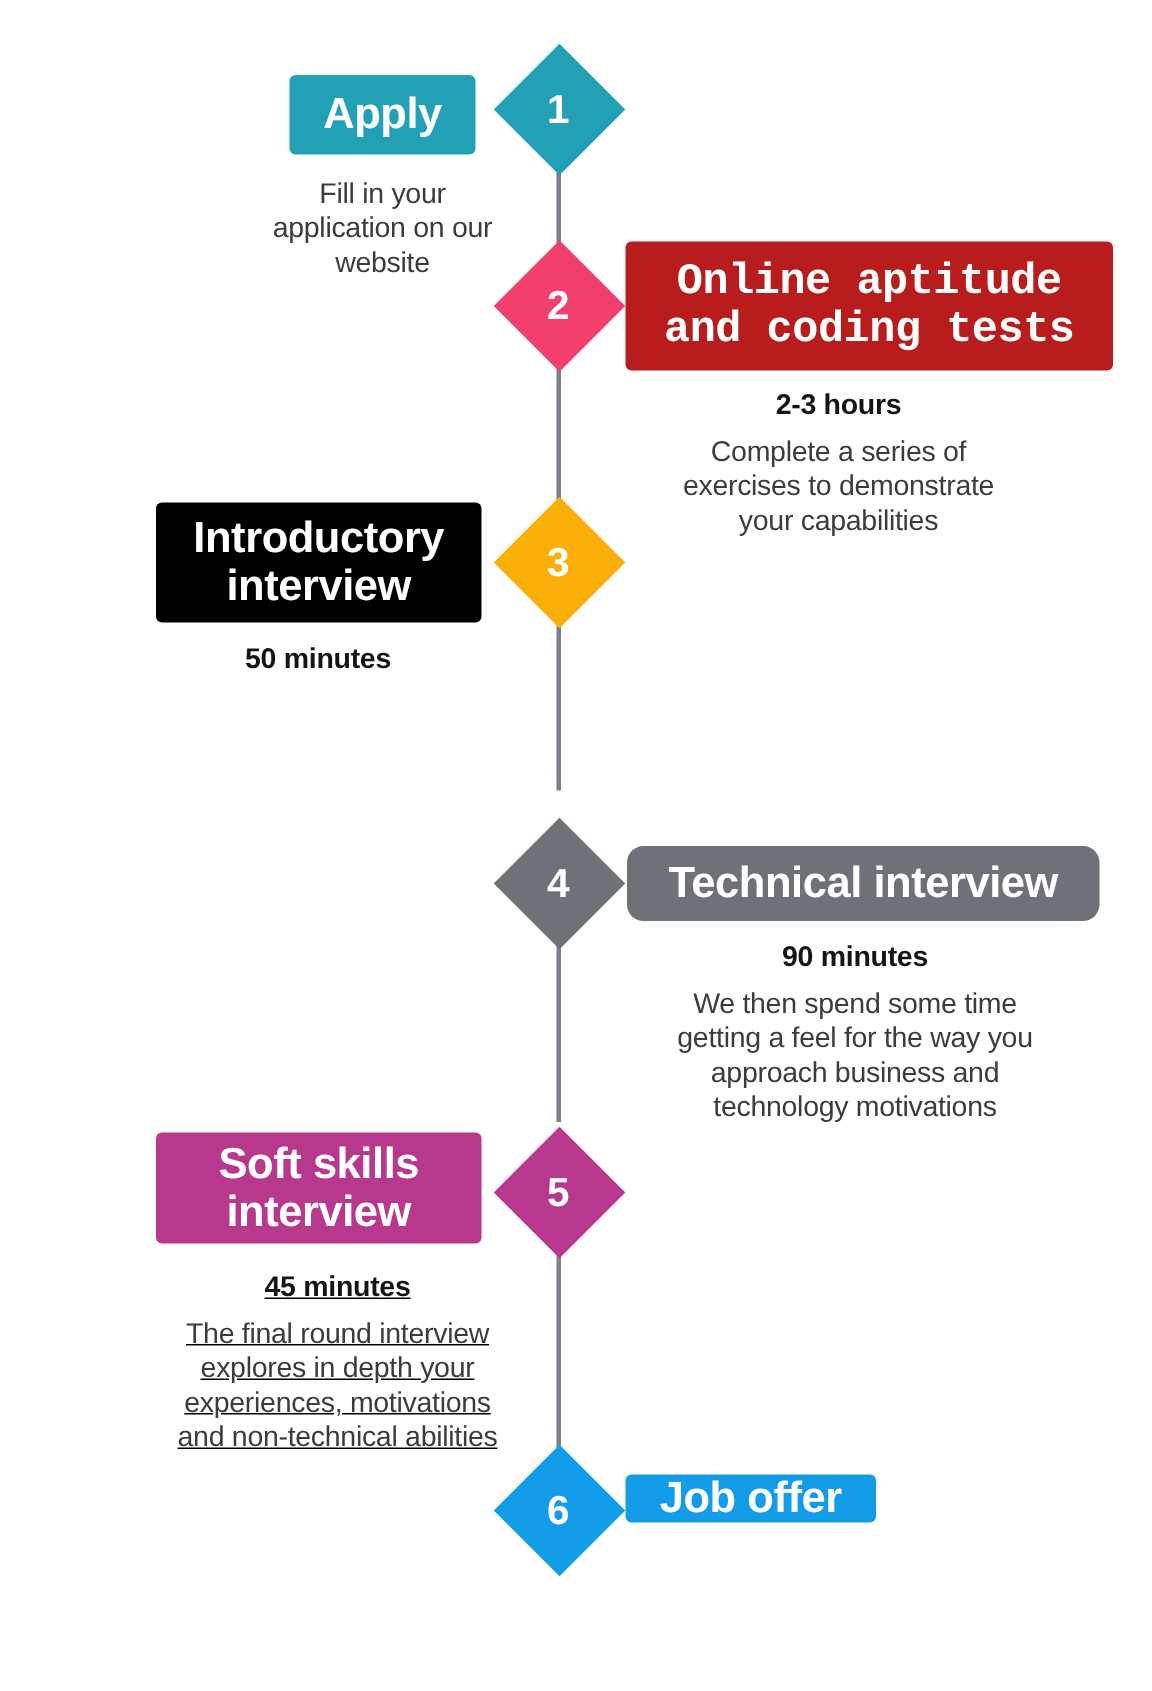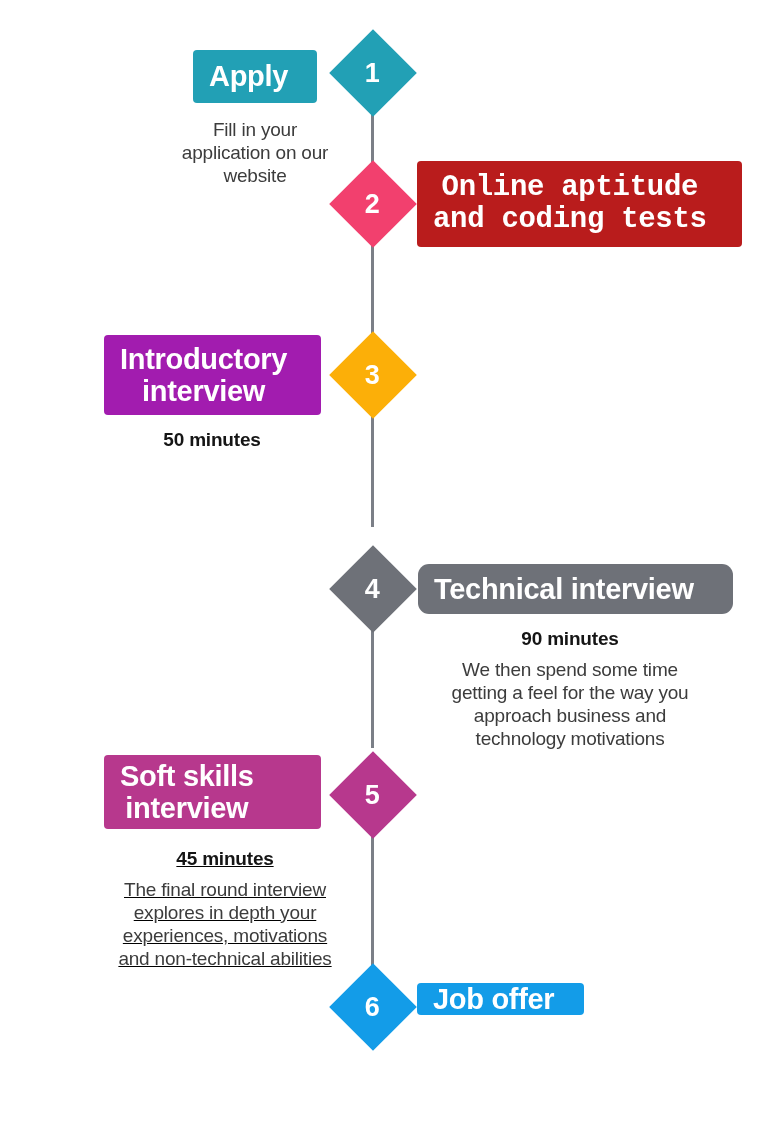--- a/index.html
+++ b/index.html
@@ -47,20 +47,21 @@
     line-height: 1;
     letter-spacing: 0.5px;
   }
 
   
   .label-box {
     position: absolute;
     border-radius: 4px;
     display: flex;
     align-items: center;
+    justify-content: center;
     box-sizing: border-box;
     padding: 6px 16px;
   }
   .label-box .label-text {
     color: #ffffff;
     font-weight: bold;
     font-size: 29px;
     line-height: 1.12;
     text-align: center;
     letter-spacing: -0.3px;
@@ -110,22 +111,28 @@
 website</div>
   </div>
 
   <div class="diamond" style="left:342px;top:173px;background:#F2406E;">
     <span class="dnum">2</span>
   </div>
   <div class="label-box" style="left:417px;top:161px;width:325px;height:86px;background:#b91c1c;font-family:Liberation Mono, monospace;">
     <span class="label-text" style="white-space:pre-line;">Online aptitude
 and coding tests</span>
   </div>
+  <div class="desc-block" style="left:410px;top:259px;width:298px;">
+    <div class="duration">2-3 hours</div>
+    <div class="desc-text">Complete a series of
+exercises to demonstrate
+your capabilities</div>
+  </div>
 
-  <div class="label-box" style="left:104px;top:335px;width:217px;height:80px;background:#a21caf;">
+  <div class="label-box" style="left:104px;top:335px;width:217px;height:80px;background:#000000;">
     <span class="label-text" style="white-space:pre-line;">Introductory
 interview</span>
   </div>
   <div class="diamond" style="left:342px;top:344px;background:#FCAF08;">
     <span class="dnum">3</span>
   </div>
   <div class="desc-block" style="left:63px;top:428px;width:298px;">
     <div class="duration">50 minutes</div>
   </div>
 

